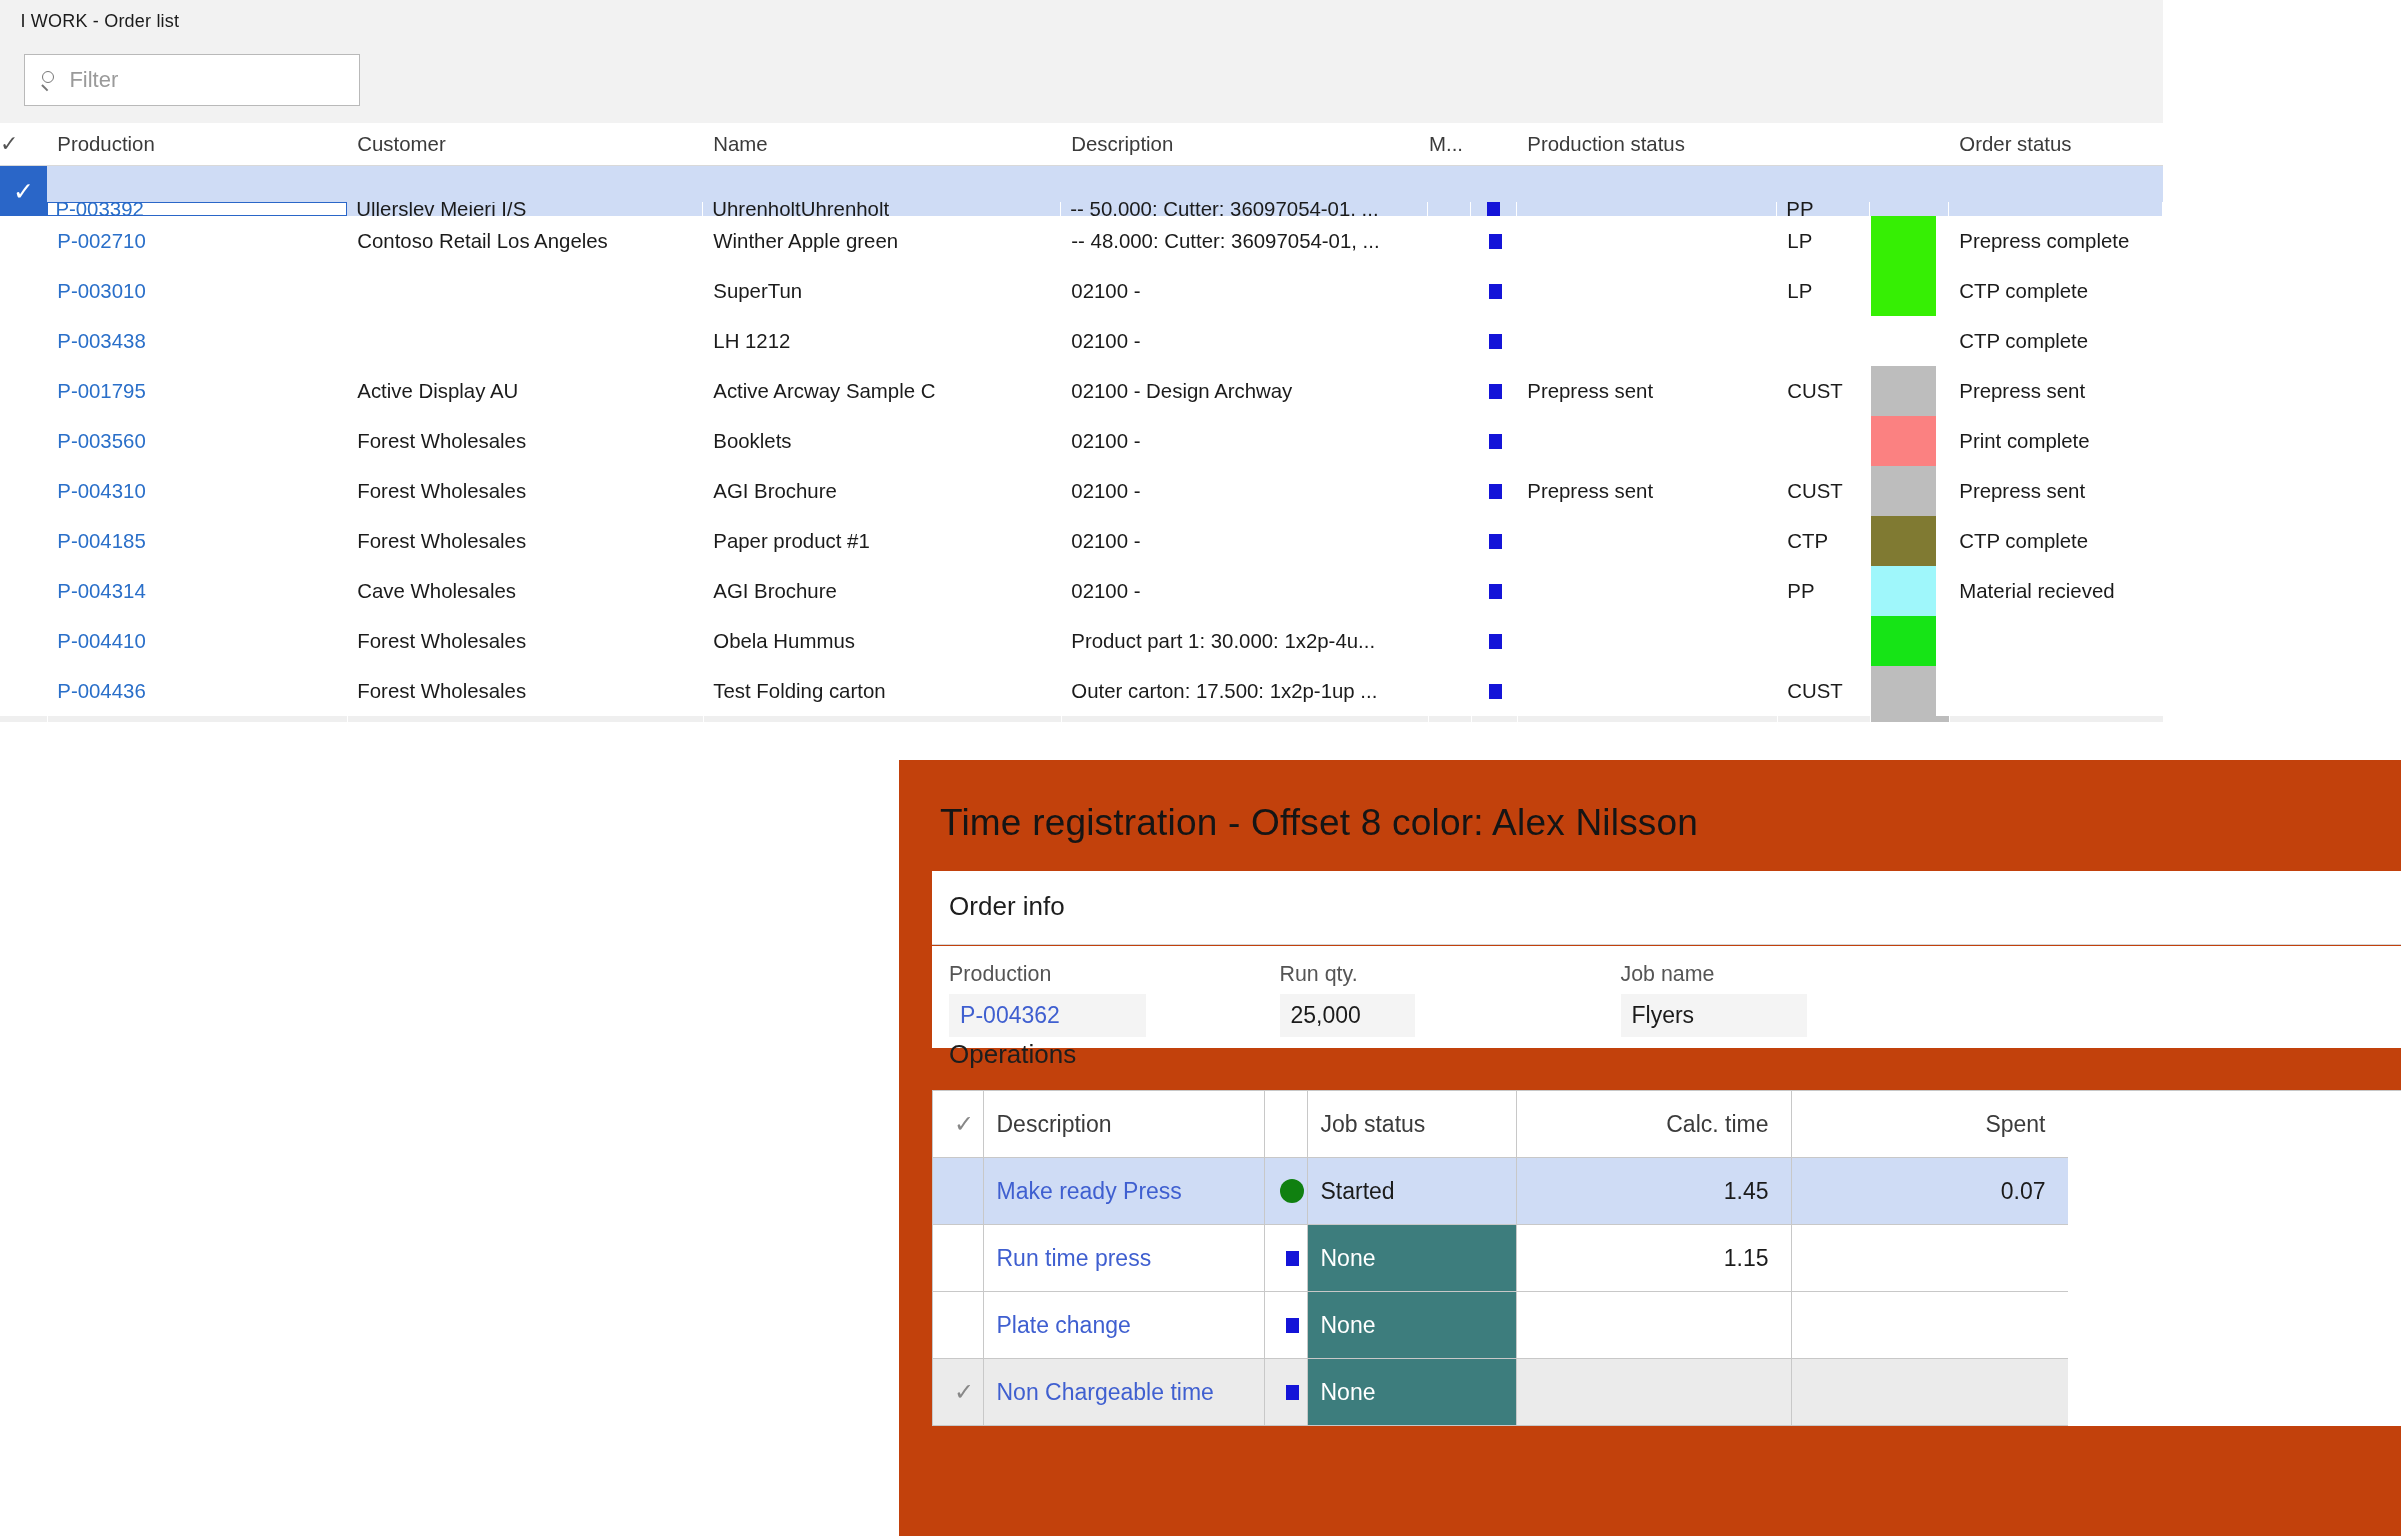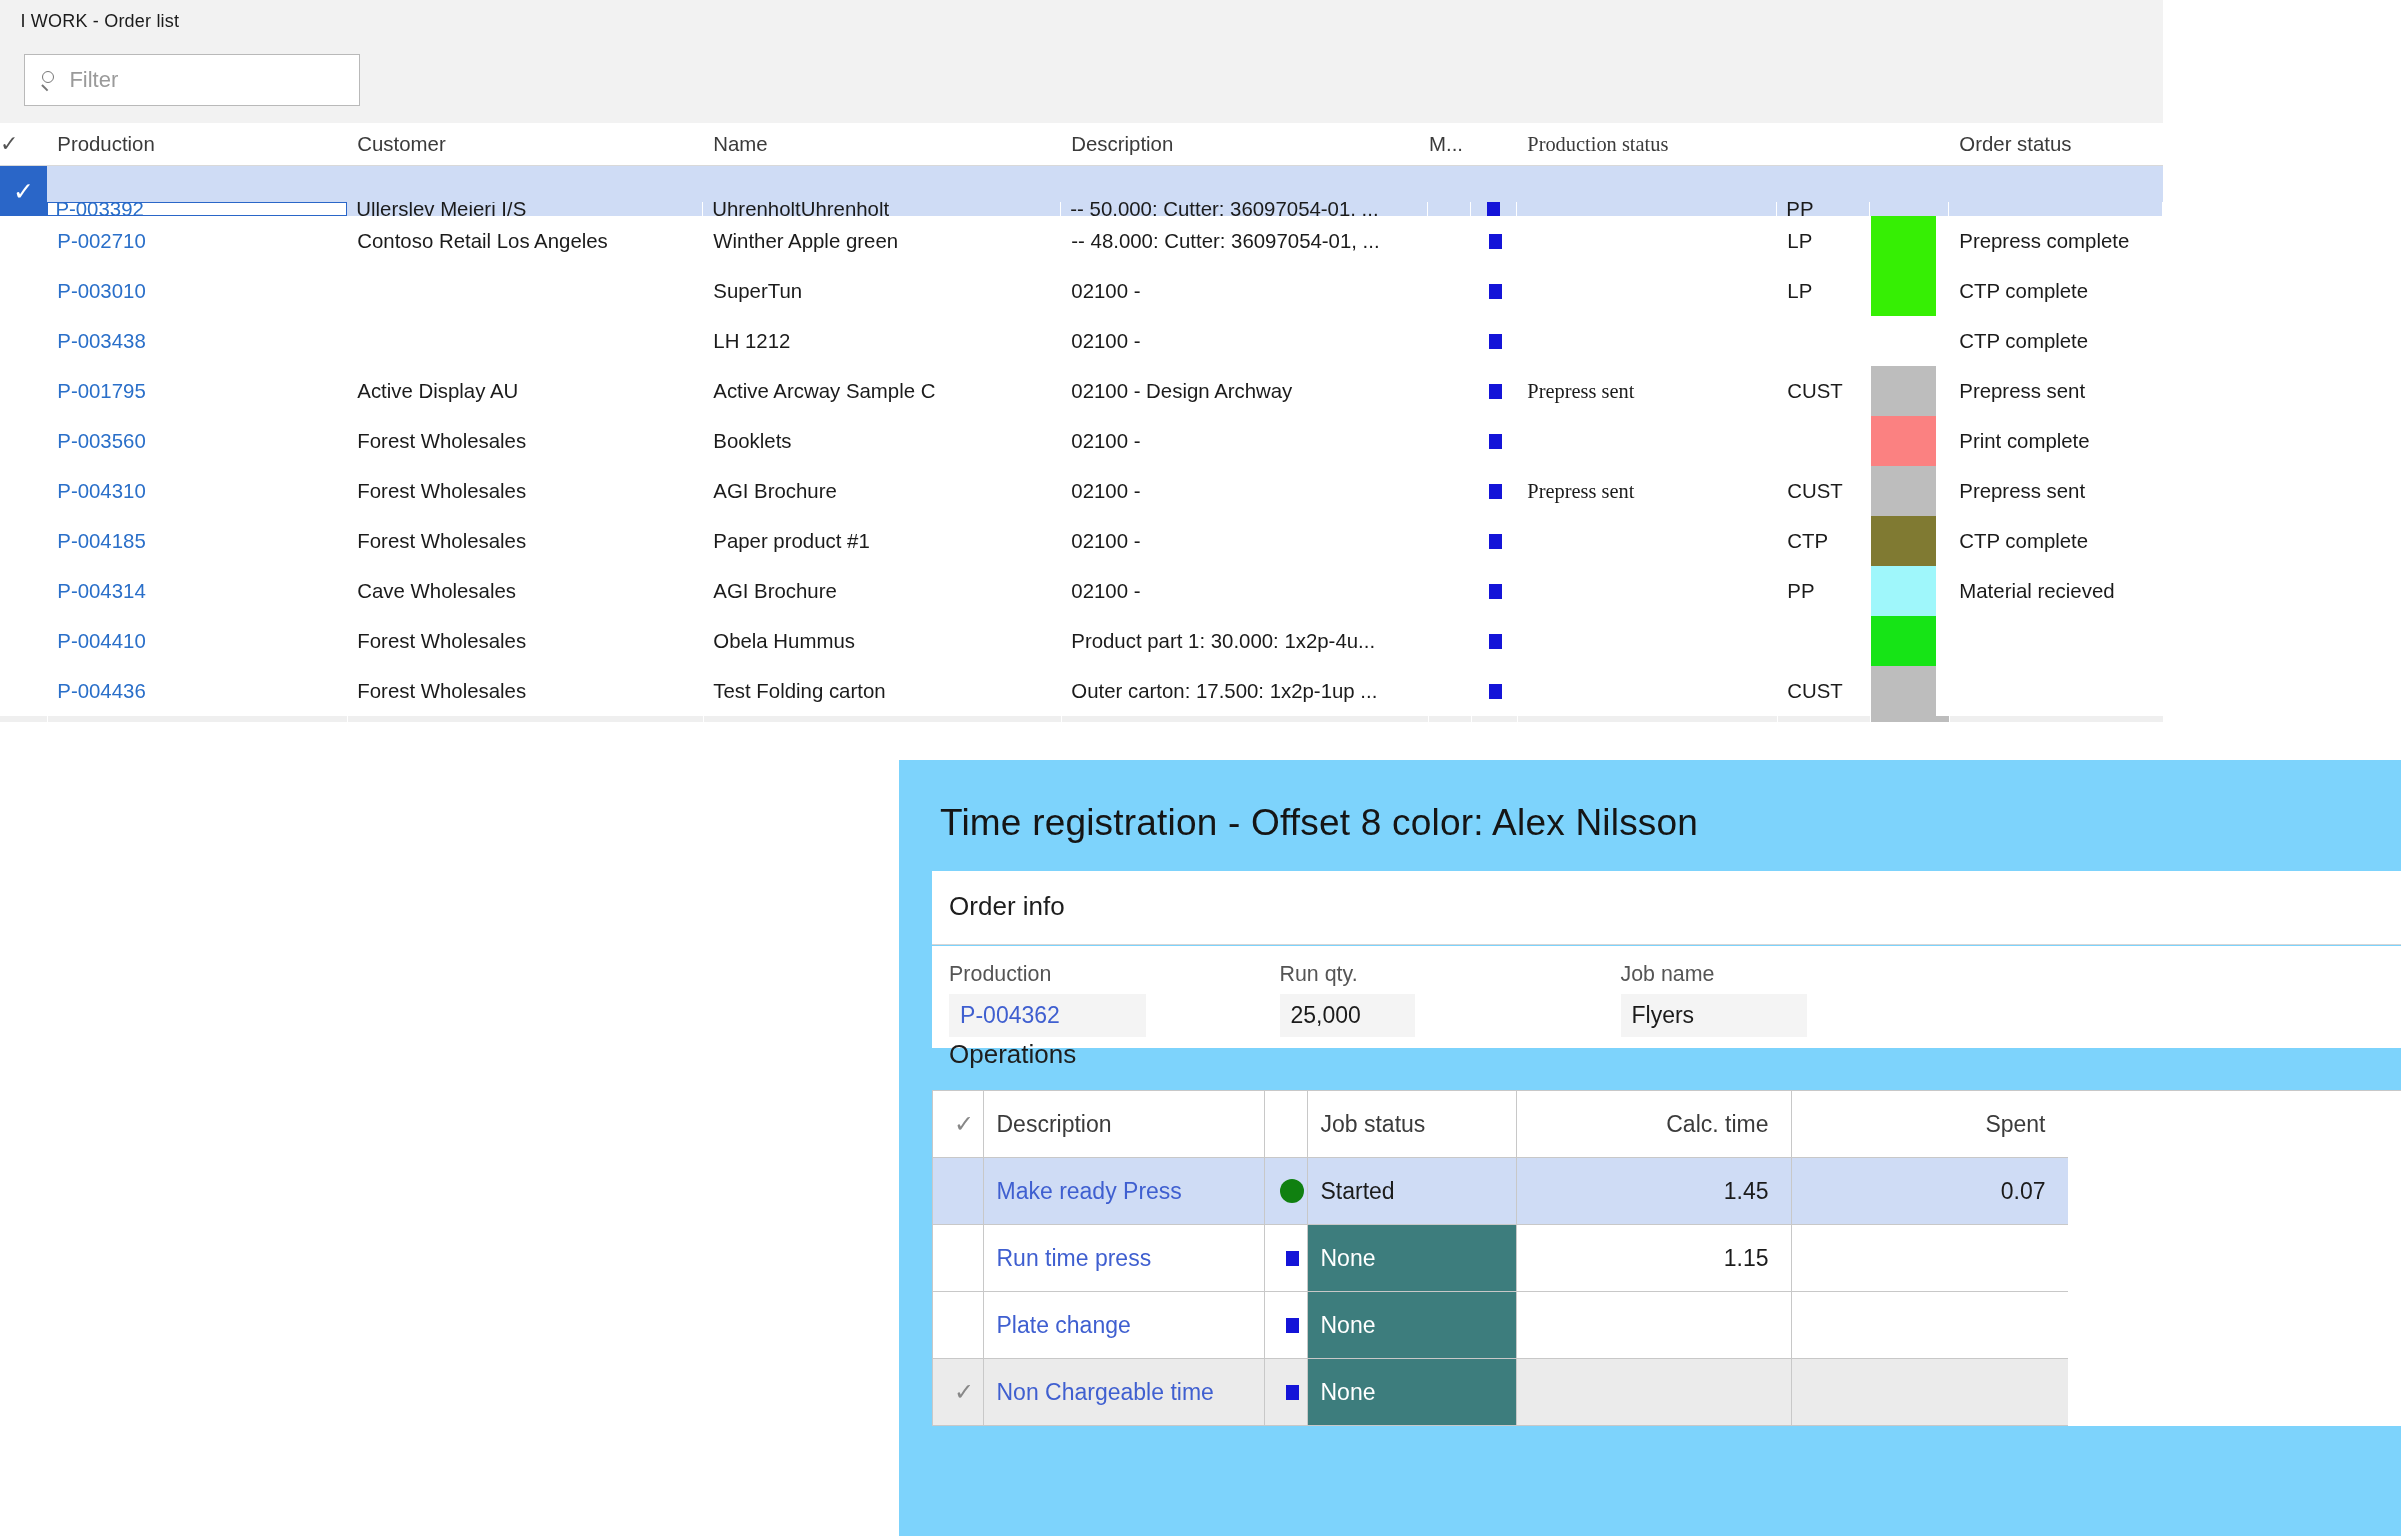--- a/index.html
+++ b/index.html
@@ -130,21 +130,21 @@
   .ol-row.selected .cell { border-right: 0.9px solid #ffffff; margin-top: 36px; }
 
   
   .c-check  { width: 48px;  flex: 0 0 48px;  padding-left: 0 !important; justify-content: center; }
   .c-prod   { width: 300px; flex: 0 0 300px; }
   .c-cust   { width: 356px; flex: 0 0 356px; }
   .c-name   { width: 358px; flex: 0 0 358px; }
   .c-desc   { width: 367px; flex: 0 0 367px; }
   .c-m      { width: 43px;  flex: 0 0 43px;  padding-left: 0 !important; justify-content: center;}
   .c-sq     { width: 46px;  flex: 0 0 46px;  padding-left: 0 !important; justify-content: center;}
-  .c-pstat  { width: 260px; flex: 0 0 260px; font-family: Liberation Serif, serif; }
+  .c-pstat  { width: 260px; flex: 0 0 260px; }
   .c-abbr   { width: 93px; flex: 0 0 93px; }
   .c-chip   { width: 79px;  flex: 0 0 79px;  padding-left: 0 !important; }
   .c-ostat  { width: 214px; flex: 0 0 214px; }
 
   .prod-link { color: #2a6fc9; }
   .ol-row.selected .c-prod {
     background: #ffffff;
     border: 1.9px solid #2a66c8;
     padding-left: 7.4px;
   }
@@ -179,21 +179,21 @@
   }
   #ol-partial-row .cell { border-right: 0.9px solid #ffffff; box-sizing: border-box; }
 
   
   #time-reg-panel {
     position: absolute;
     left: 899px;
     top: 760px;
     width: 1503px;
     height: 777px;
-    background: #7dd3fc;
+    background: #c2410c;
     overflow: hidden;
   }
   #time-reg-title {
     position: absolute;
     left: 41px;
     top: 42px;
     font-size: 37px;
     color: #151515;
     letter-spacing: 0.2px;
   }

